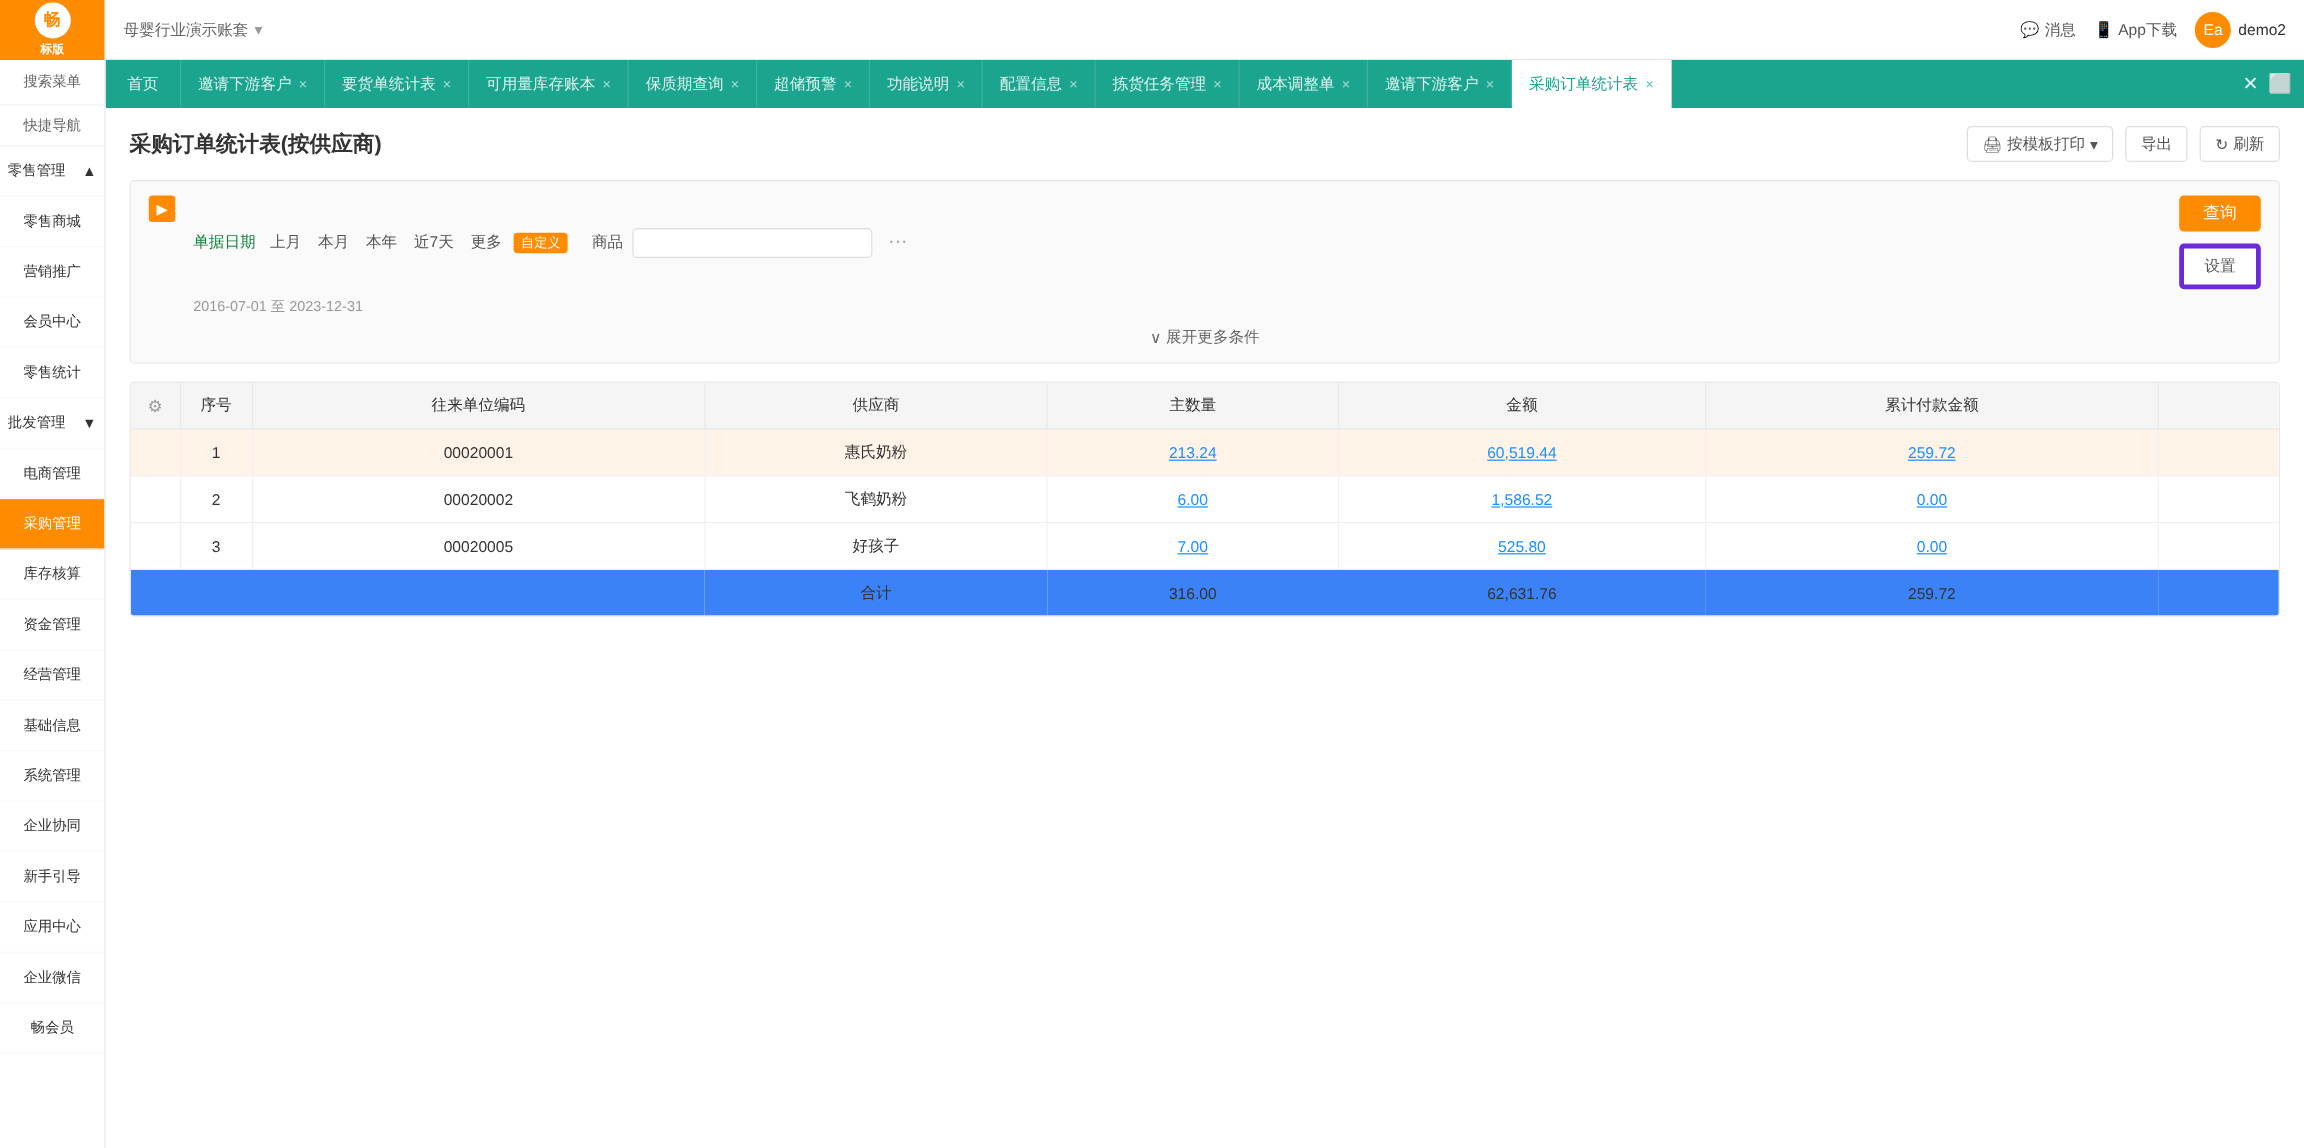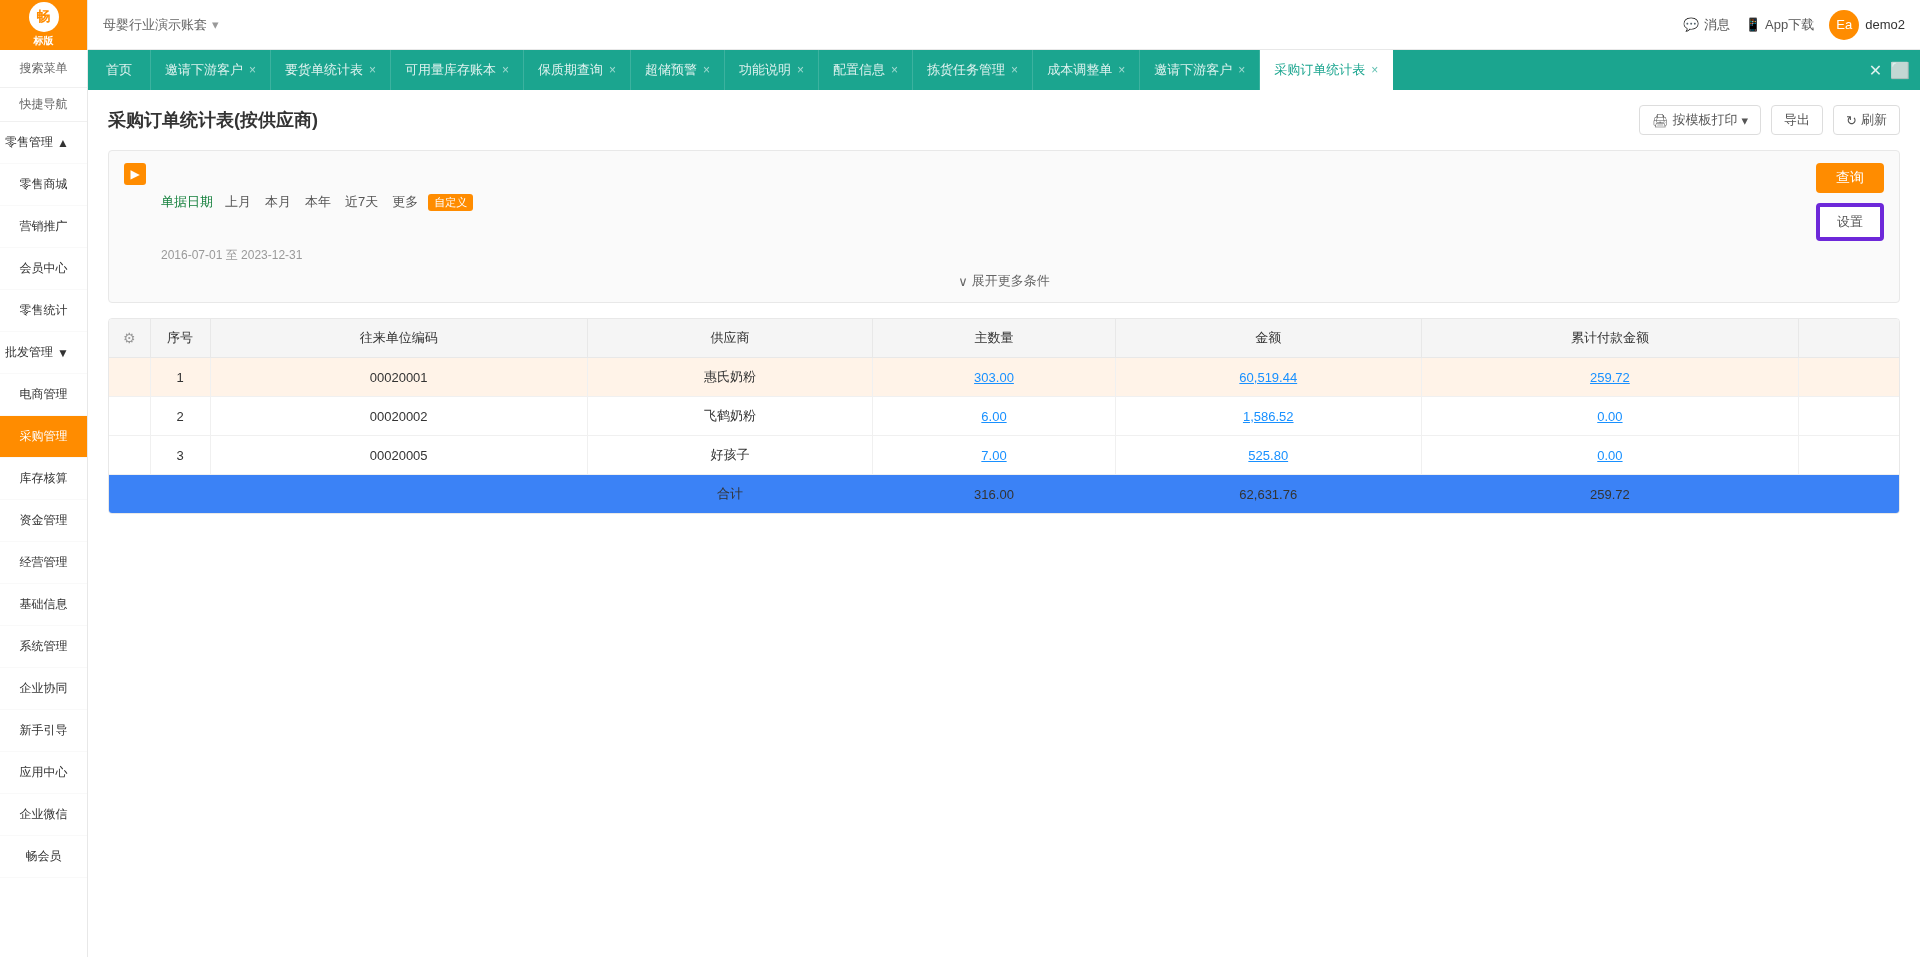--- a/index.html
+++ b/index.html
@@ -15,21 +15,21 @@
 
     .sidebar-search { padding: 10px 5px; text-align: center; border-bottom: 1px solid #f0f0f0; }
     .sidebar-search-label { font-size: 12px; color: #666; }
 
     .sidebar-nav { padding: 8px 5px; text-align: center; border-bottom: 1px solid #f0f0f0; }
     .sidebar-nav-label { font-size: 12px; color: #666; }
 
     .sidebar-menu { overflow-y: auto; flex: 1; }
     .sidebar-item { padding: 12px 5px; text-align: center; cursor: pointer; font-size: 12px; color: #333; border-bottom: 1px solid #f9f9f9; }
     .sidebar-item.active { background: #ff8c00; color: white; }
-    .sidebar-item-with-arrow { display: flex; align-items: center; justify-content: flex-start; gap: 4px; }
+    .sidebar-item-with-arrow { display: flex; align-items: center; justify-content: center; gap: 14px; }
 
     
     .main { flex: 1; display: flex; flex-direction: column; overflow: hidden; }
 
     
     .topbar { height: 50px; background: white; display: flex; align-items: center; padding: 0 15px; border-bottom: 1px solid #e8e8e8; flex-shrink: 0; }
     .topbar-title { font-size: 13px; color: #666; flex: 1; display: flex; align-items: center; gap: 5px; }
     .topbar-arrow { color: #999; }
     .topbar-actions { display: flex; align-items: center; gap: 15px; }
     .topbar-msg { display: flex; align-items: center; gap: 4px; color: #555; font-size: 13px; cursor: pointer; }
@@ -294,20 +294,25 @@
                   <span class="filter-date-opt">上月</span>
                   <span class="filter-date-opt">本月</span>
                   <span class="filter-date-opt">本年</span>
                   <span class="filter-date-opt">近7天</span>
                   <span class="filter-date-opt">更多</span>
                   <span class="filter-custom-badge">自定义</span>
                 </div>
               </div>
 
 
+              <div class="filter-goods">
+                <span class="filter-goods-label">商品</span>
+                <input class="filter-goods-input" type="text" value="" style="">
+                <span class="filter-more-icon">···</span>
+              </div>
 
               <div style="display:flex; flex-direction:column; gap:4px; margin-left:auto;">
                 <button class="filter-query-btn">查询</button>
                 <button class="filter-settings-btn">设置</button>
               </div>
             </div>
 
             <div style="margin-top:6px; font-size:12px; color:#999;">2016-07-01 至 2023-12-31</div>
           </div>
         </div>
@@ -335,21 +340,21 @@
               <th>累计付款金额</th>
               <th></th>
             </tr>
           </thead>
           <tbody>
             <tr class="row-selected">
               <td></td>
               <td>1</td>
               <td>00020001</td>
               <td>惠氏奶粉</td>
-              <td class="link">303.00</td>
+              <td class="link">213.24</td>
               <td class="link">60,519.44</td>
               <td class="link">259.72</td>
               <td></td>
             </tr>
             <tr>
               <td></td>
               <td>2</td>
               <td>00020002</td>
               <td>飞鹤奶粉</td>
               <td class="link">6.00</td>

